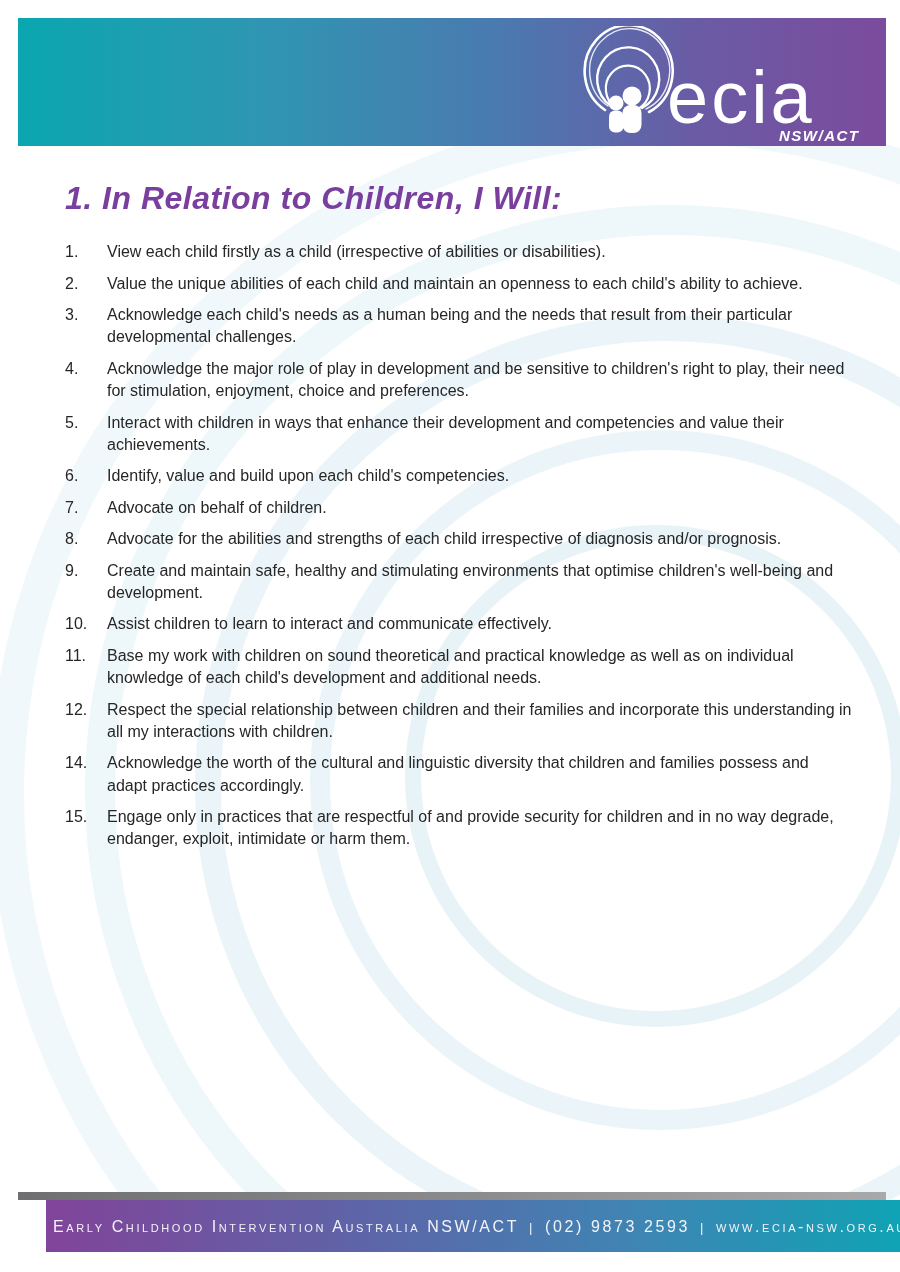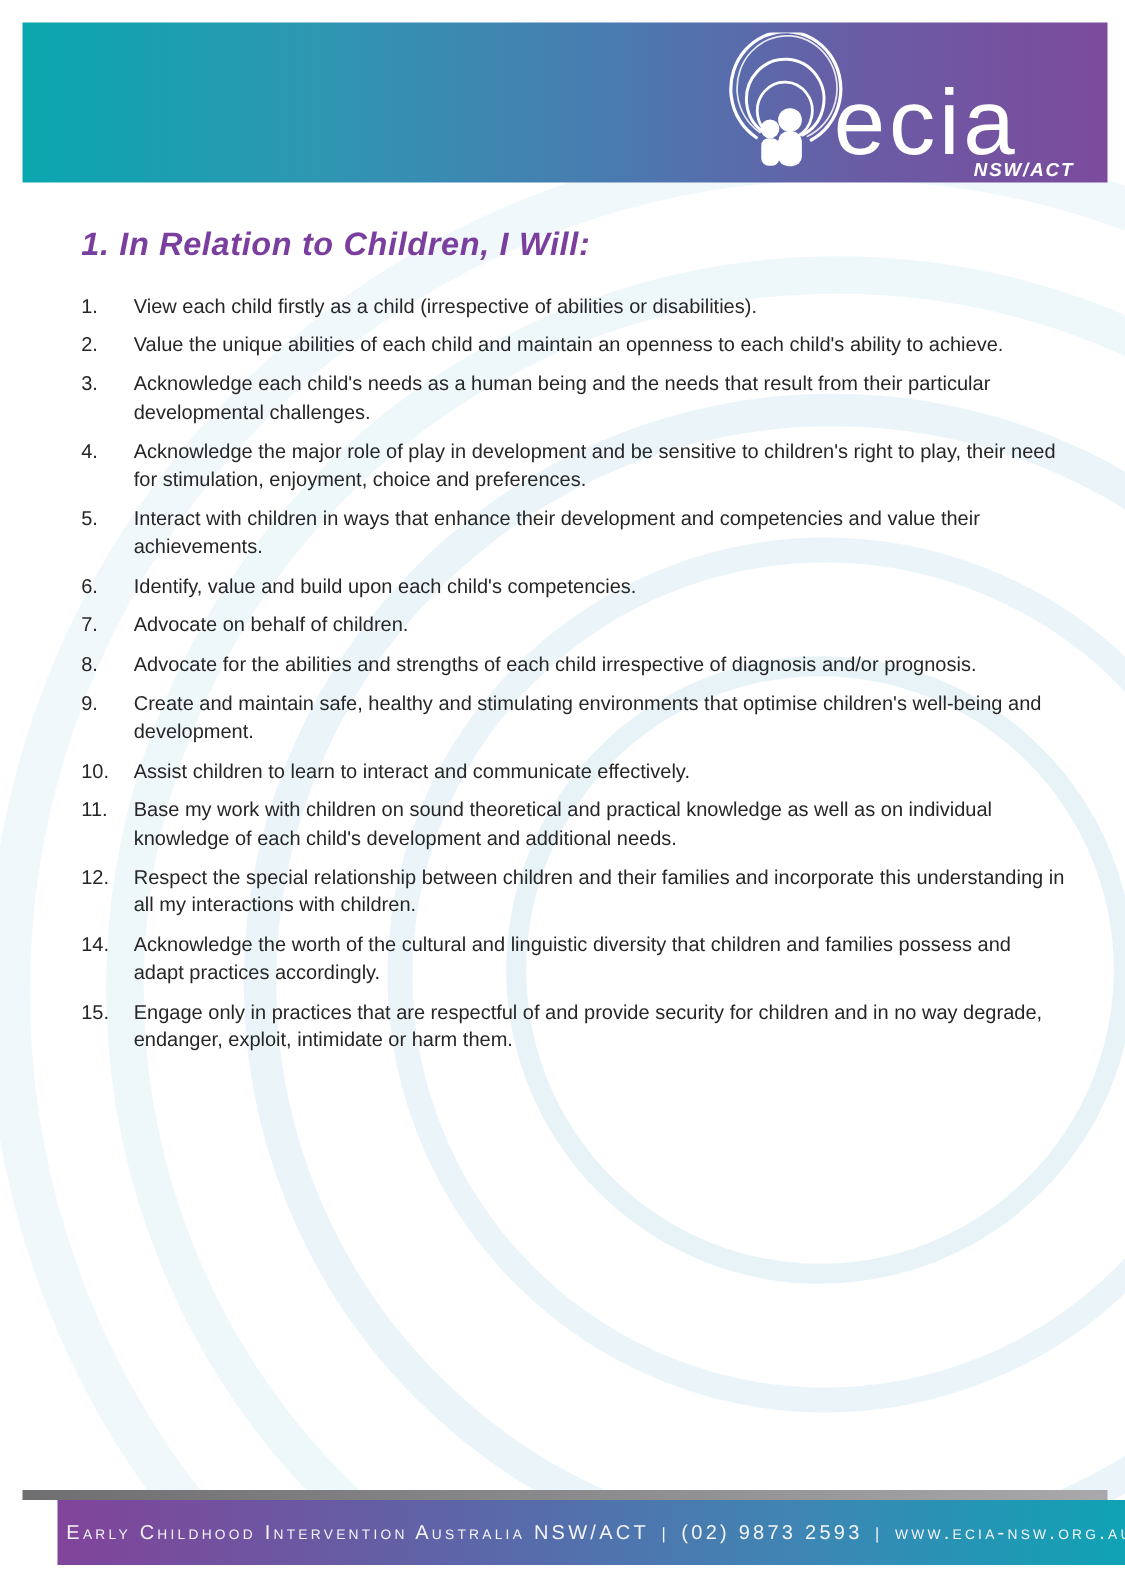--- a/index.html
+++ b/index.html
@@ -31,21 +31,21 @@
   
   .content{position:relative;z-index:1;padding:38px 45px 0 65px;}
   .page-title{
     margin:0;
     font-size:31px;line-height:1.1;
     font-style:italic;font-weight:bold;letter-spacing:0.5px;
     color:#1898ad;
   }
   .section-heading{
     margin:41px 0 0 0;
-    font-size:26px;line-height:1.1;
+    font-size:32px;line-height:1.1;
     font-style:italic;font-weight:bold;letter-spacing:0.5px;
     color:#7a3f9e;
   }
   .ethics-list{margin:25px 0 0 0;padding:0;list-style:none;}
   .ethics-list li{
     display:flex;
     margin:0 0 9px 0;
     font-size:16px;line-height:1.4;
     color:#262626;
   }

